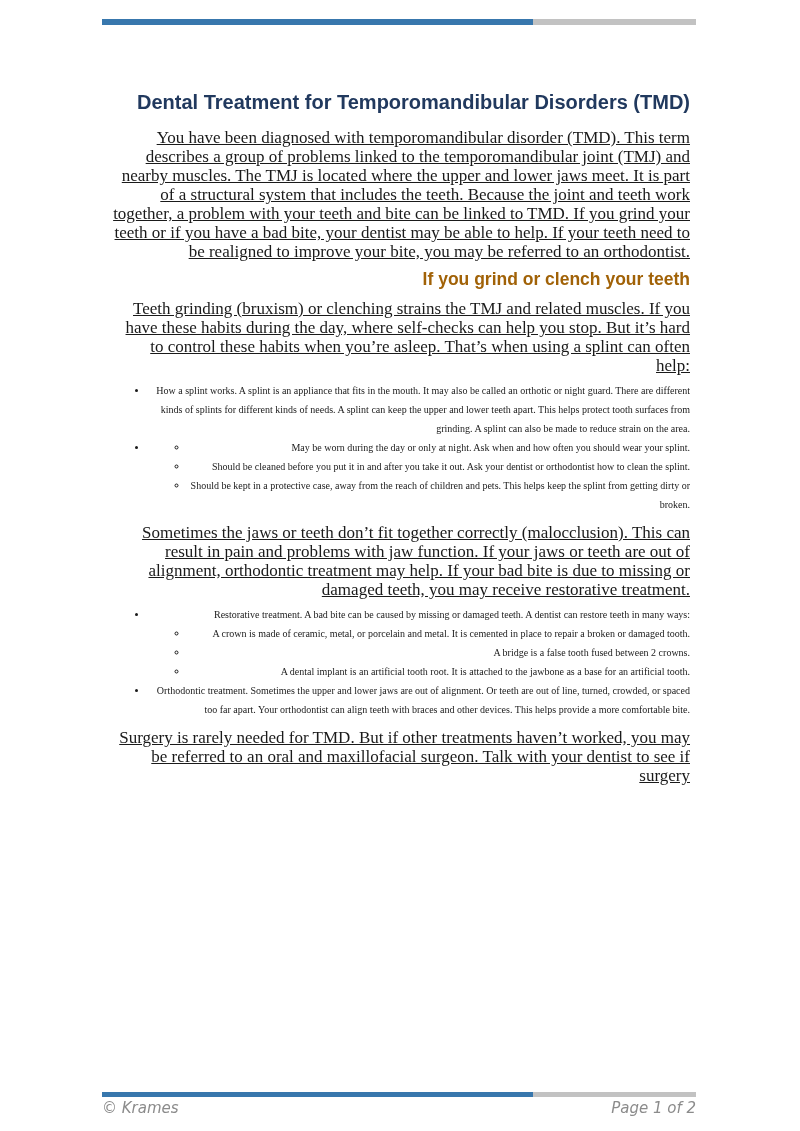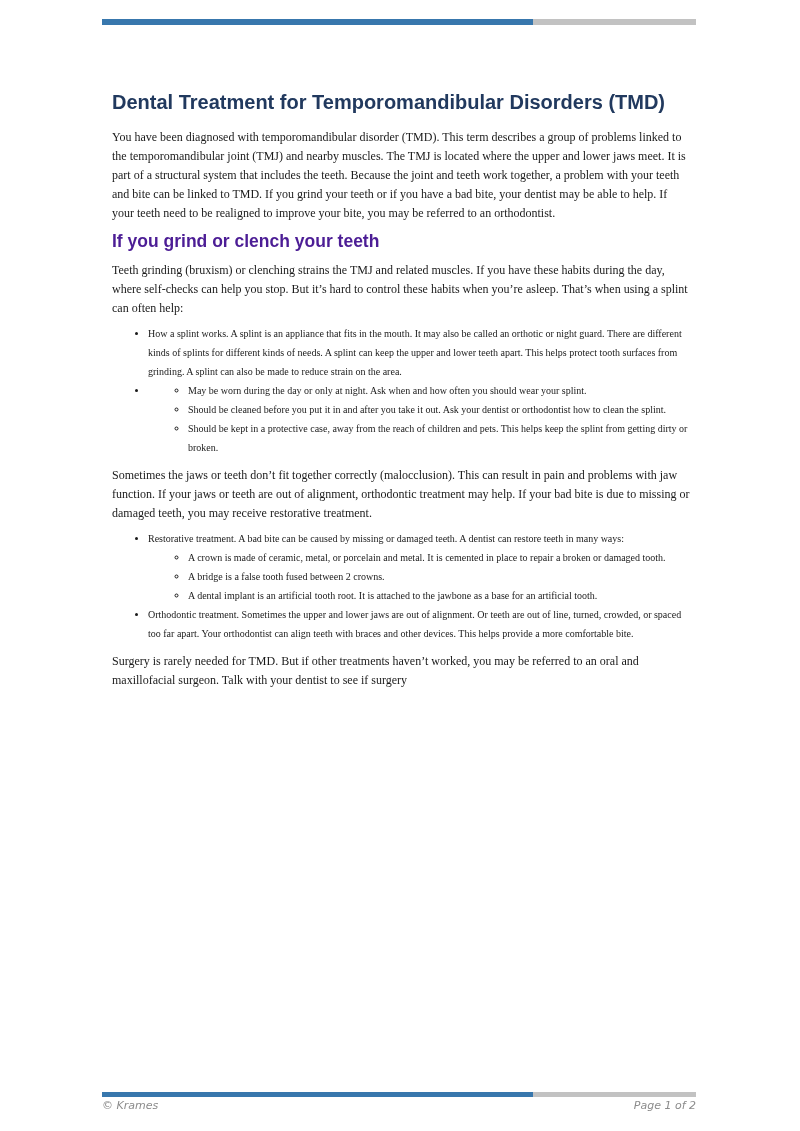--- a/index.html
+++ b/index.html
@@ -8,20 +8,21 @@
     background: #ffffff;
   }
   .page {
     position: relative;
     width: 800px;
     height: 1131px;
     background: #ffffff;
     overflow: hidden;
     font-family: "Liberation Serif", "DejaVu Serif", serif;
     color: #1a1a1a;
+    text-align: right;
   }
   .rule {
     position: absolute;
     left: 102px;
     width: 594px;
     display: flex;
   }
   .rule.top-rule { top: 19px; height: 6px; }
   .rule.bottom-rule { top: 1092px; height: 5px; }
   .rule .rule-blue { width: 72.5%; height: 100%; background: #3877AD; }
@@ -41,27 +42,28 @@
     line-height: 24px;
     color: #21395E;
     white-space: nowrap;
   }
   h2 {
     margin: 25px 0 0 0;
     font-family: "Liberation Sans", sans-serif;
     font-weight: bold;
     font-size: 17.5px;
     line-height: 21px;
-    color: #4c1d95;
+    color: #a16207;
   }
   h2.first { margin-top: 8px; }
   p {
     margin: 9px 0 0 0;
-    font-size: 12px;
+    font-size: 17px;
     line-height: 19px;
+    text-decoration: underline;
   }
   p.intro { margin-top: 0; }
   ul.main {
     margin: 6px 0 0 0;
     padding: 0 0 0 36px;
     list-style: disc outside;
     font-size: 10px;
     line-height: 19px;
   }
   ul.sub {
@@ -74,21 +76,21 @@
 
   .footer-row {
     position: absolute;
     left: 102px;
     top: 1099px;
     width: 594px;
     display: flex;
     justify-content: space-between;
     font-family: "DejaVu Sans", sans-serif;
     font-style: italic;
-    font-size: 11px;
+    font-size: 15px;
     color: #8B8B8B;
   }
 </style>
 </head>
 <body>
 
 <div class="page">
 
   <div class="rule top-rule">
     <div class="rule-blue"></div>

